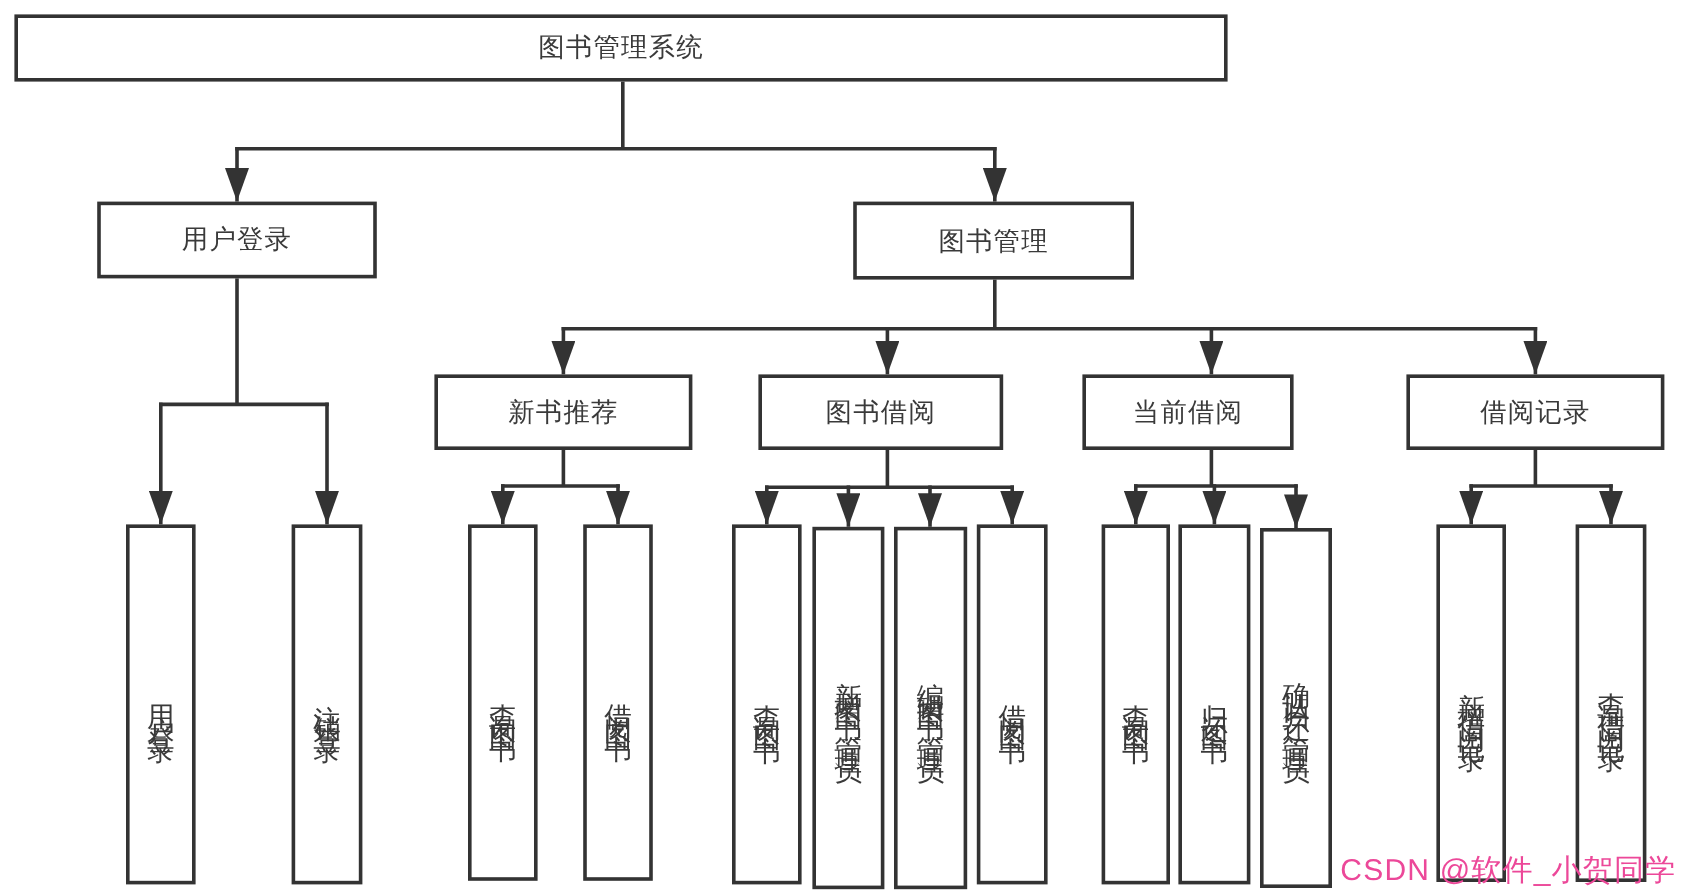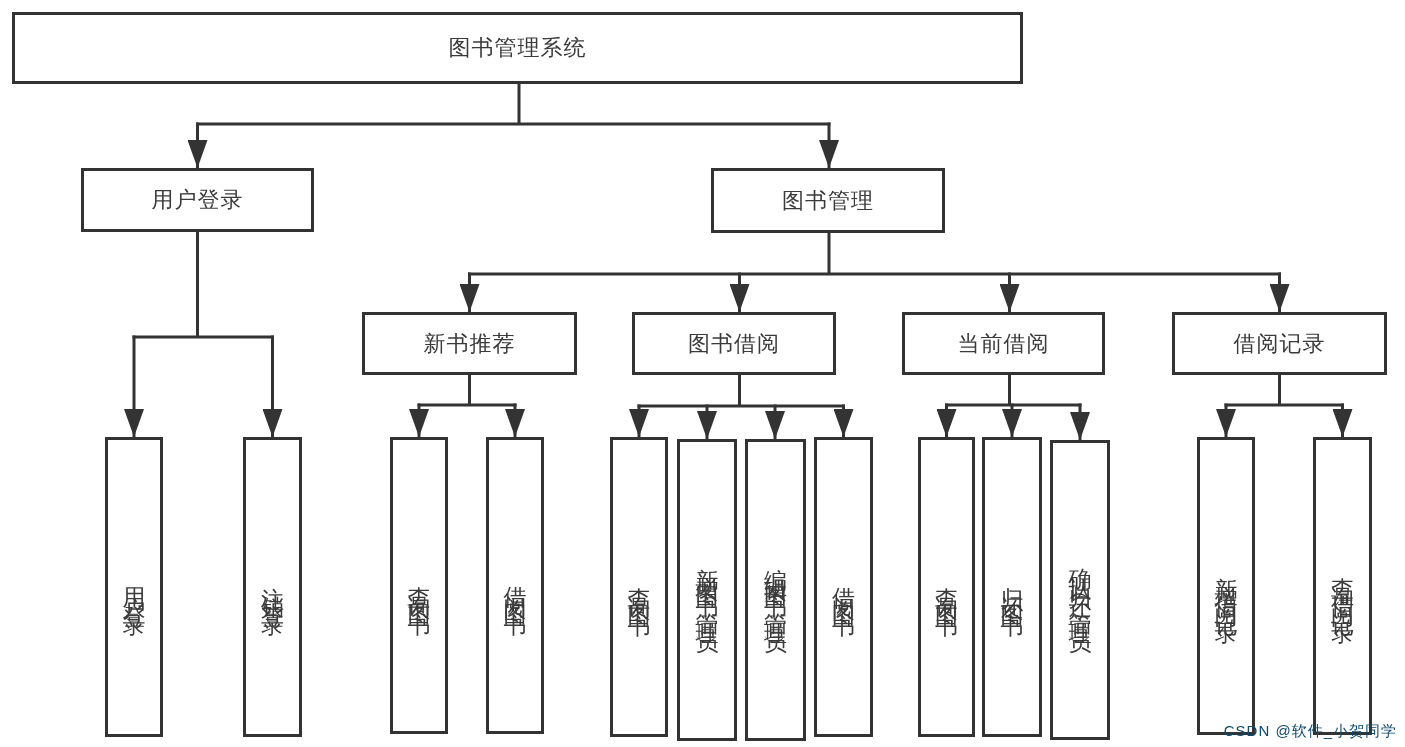--- a/index.html
+++ b/index.html
@@ -38,23 +38,23 @@
     writing-mode: vertical-rl;
     text-orientation: mixed;
     font-size: 23px;
     letter-spacing: 9px;
     line-height: 1;
   }
   .watermark {
     position: absolute;
     right: 8px;
     bottom: 6px;
-    font-size: 15px;
+    font-size: 25px;
     letter-spacing: 1px;
-    color: #0c4a6e;
+    color: #ec4899;
     z-index: 5;
     white-space: nowrap;
     margin-left: 16px;
   }
 </style>
 </head>
 <body>
 
 <div class="stage">
 
@@ -89,28 +89,28 @@
     <path marker-end="url(#ah)" d="M707 406 V439"></path>
     <path marker-end="url(#ah)" d="M775 406 V439"></path>
     <path marker-end="url(#ah)" d="M843.5 406 V437"></path>
     <path marker-end="url(#ah)" d="M946.5 405 V437"></path>
     <path marker-end="url(#ah)" d="M1012 405 V437"></path>
     <path marker-end="url(#ah)" d="M1080 405 V440"></path>
     <path marker-end="url(#ah)" d="M1226 405 V437"></path>
     <path marker-end="url(#ah)" d="M1342.5 405 V437"></path>
   </svg>
 
-  <div class="box h" style="left:12px;top:12px;width:1011px;height:72px">图书管理系统</div>
+  <div class="box h" style="left:12px;top:12px;width:1011px;height:56px">图书管理系统</div>
 
   <div class="box h" style="left:81px;top:168px;width:233px;height:64px">用户登录</div>
   <div class="box h" style="left:711px;top:168px;width:234px;height:65px">图书管理</div>
 
   <div class="box h" style="left:362px;top:312px;width:215px;height:63px">新书推荐</div>
   <div class="box h" style="left:632px;top:312px;width:204px;height:63px">图书借阅</div>
-  <div class="box h" style="left:902px;top:312px;width:203px;height:63px">当前借阅</div>
+  <div class="box h" style="left:902px;top:312px;width:176px;height:63px">当前借阅</div>
   <div class="box h" style="left:1172px;top:312px;width:215px;height:63px">借阅记录</div>
 
   <div class="box v" style="left:105px;top:437px;width:58px;height:300px">用户登录</div>
   <div class="box v" style="left:243px;top:437px;width:59px;height:300px">注销登录</div>
 
   <div class="box v" style="left:390px;top:437px;width:58px;height:297px">查询图书</div>
   <div class="box v" style="left:486px;top:437px;width:58px;height:297px">借阅图书</div>
 
   <div class="box v" style="left:610px;top:437px;width:58px;height:300px">查询图书</div>
   <div class="box v" style="left:677px;top:439px;width:60px;height:302px">新增图书（管理员）</div>

